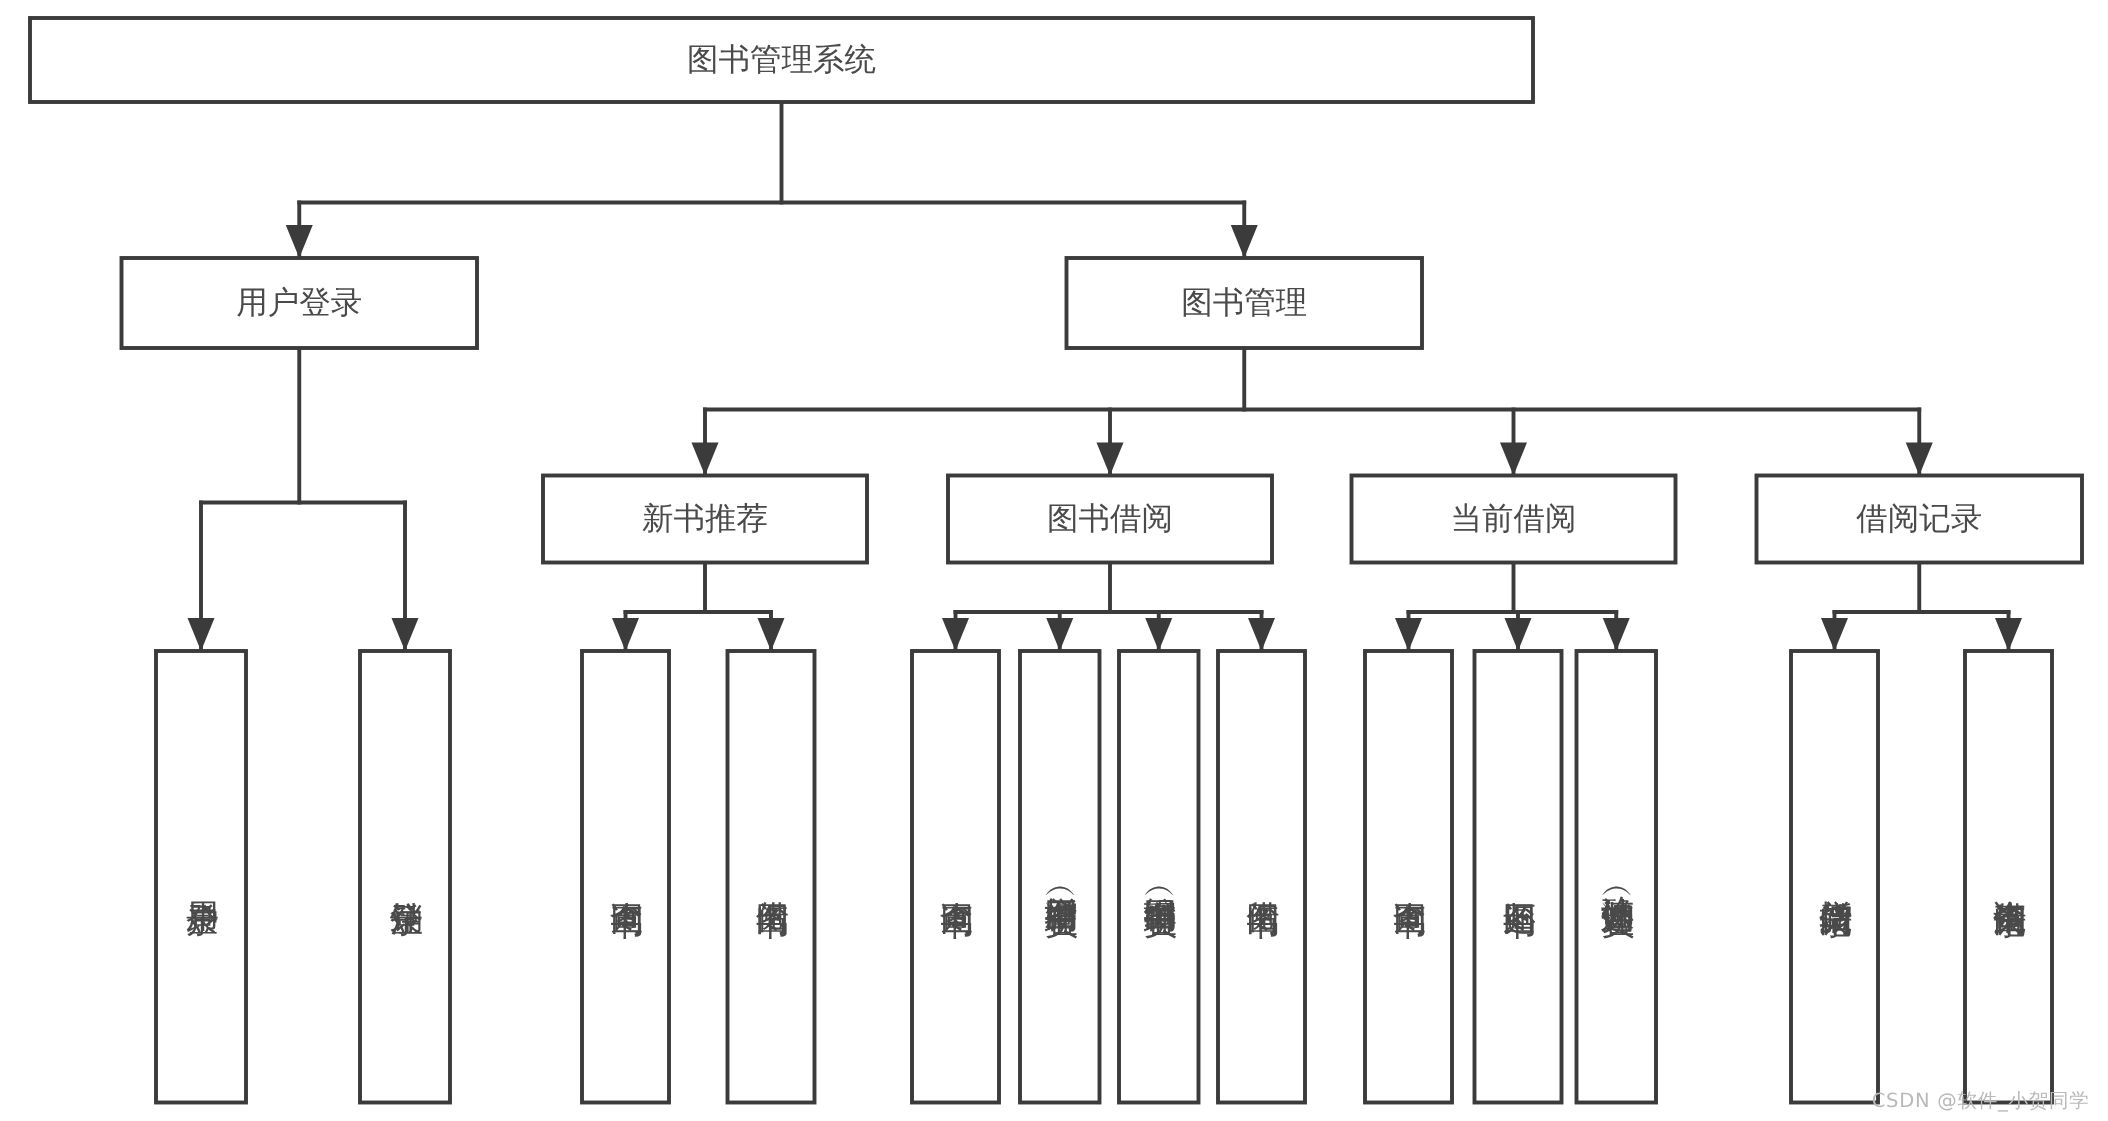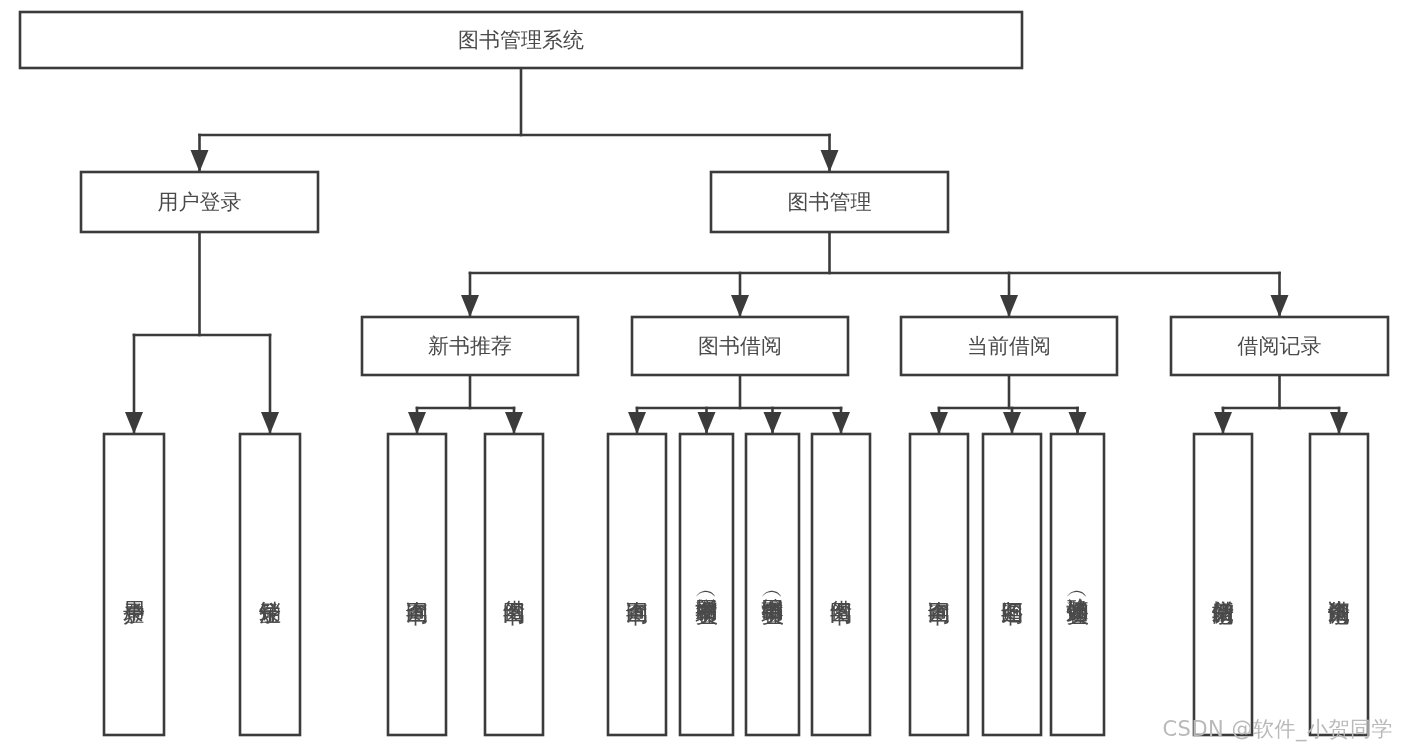--- a/index.html
+++ b/index.html
@@ -63,21 +63,21 @@
     justify-content: center;
     white-space: nowrap;
     pointer-events: none;
     user-select: none;
   }
   #watermark {
     position: absolute;
     right: 12px;
     bottom: 4px;
     font-family: "DejaVu Sans", "Liberation Sans", sans-serif;
-    font-size: 21px;
+    font-size: 13px;
     color: #b9b9b9;
     white-space: nowrap;
     letter-spacing: 0.5px;
   }
 </style>
 </head>
 <body>
 
 <div id="diagram-root">
 

